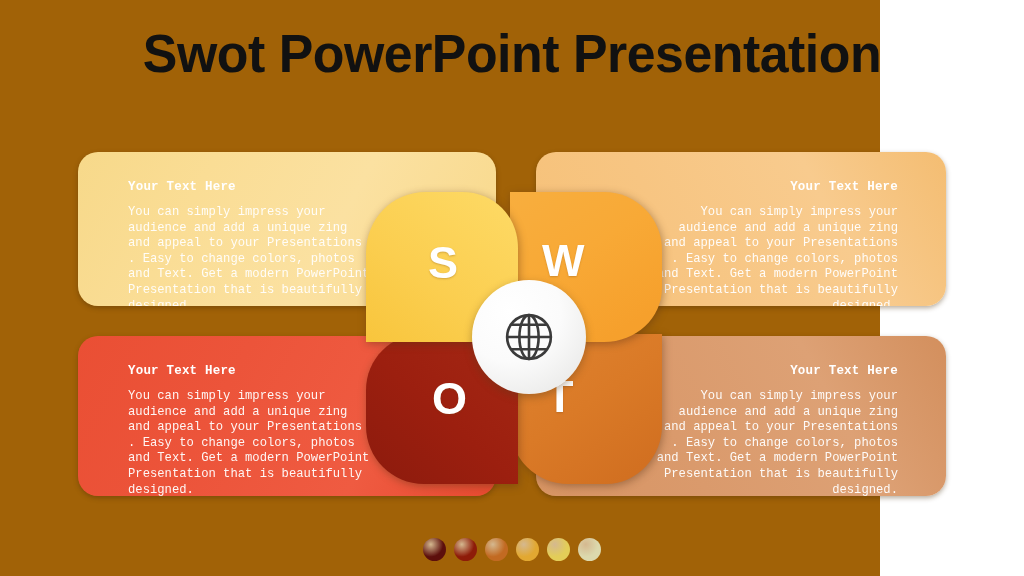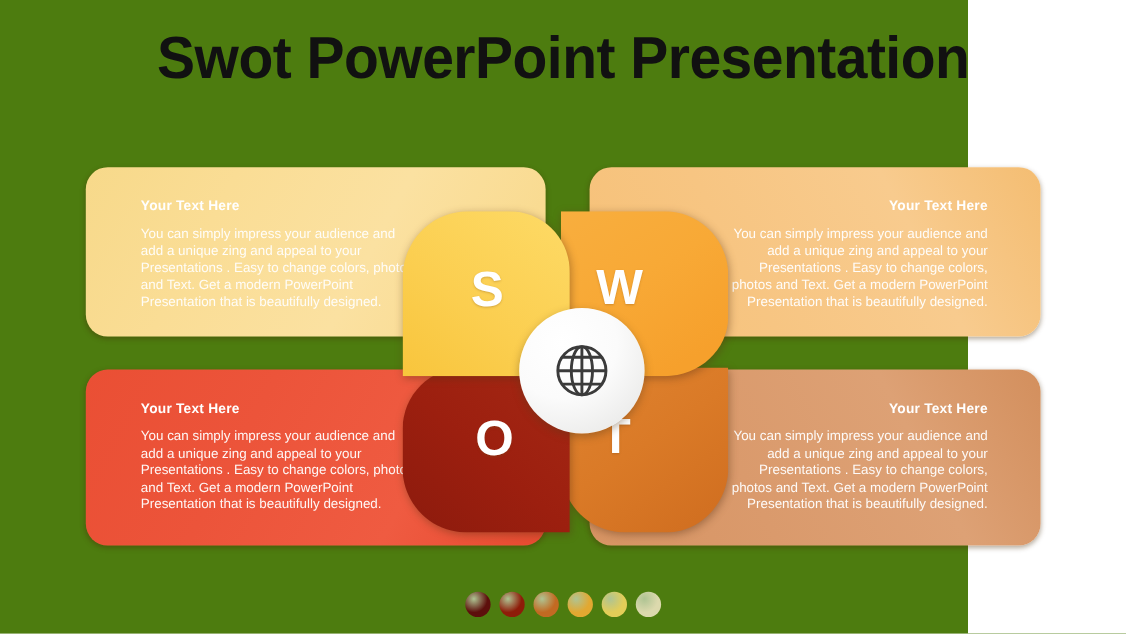--- a/index.html
+++ b/index.html
@@ -11,21 +11,21 @@
     width: 1024px;
     height: 576px;
     background: #ffffff;
     font-family: "Liberation Sans", sans-serif;
     overflow: hidden;
   }
   .slide {
     position: relative;
     width: 880px;
     height: 576px;
-    background: #4d7c0f;
+    background: #a16207;
   }
 
   
   .slide-title {
     position: absolute;
     left: 0;
     top: 22px;
     width: 1024px;
     text-align: center;
     font-family: "Liberation Sans", sans-serif;
@@ -46,20 +46,21 @@
     overflow: hidden;
   }
   .panel-inner {
     position: absolute;
     top: 0;
     left: 0;
     right: 0;
     bottom: 0;
     padding: 28px 30px 20px 50px;
     box-sizing: border-box;
+    font-family: Liberation Mono, monospace;
   }
   .panel .head {
     font-size: 12.5px;
     font-weight: bold;
     color: #ffffff;
     margin: 0 0 11px 0;
     letter-spacing: 0.2px;
   }
   .panel .body {
     font-size: 12.2px;

